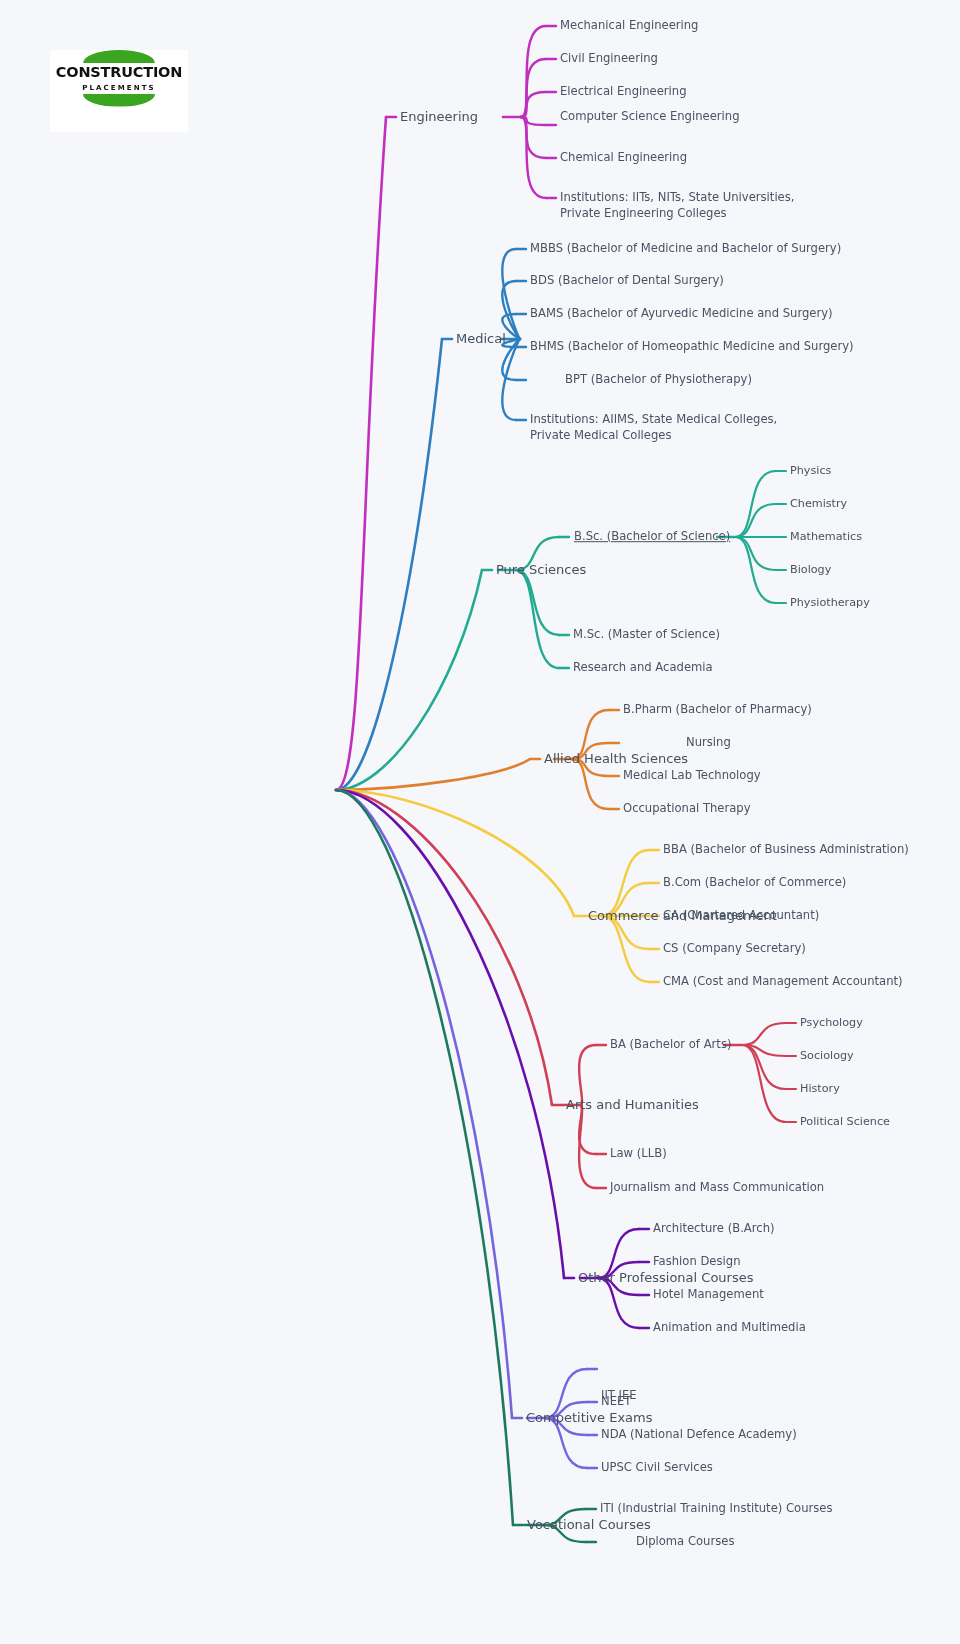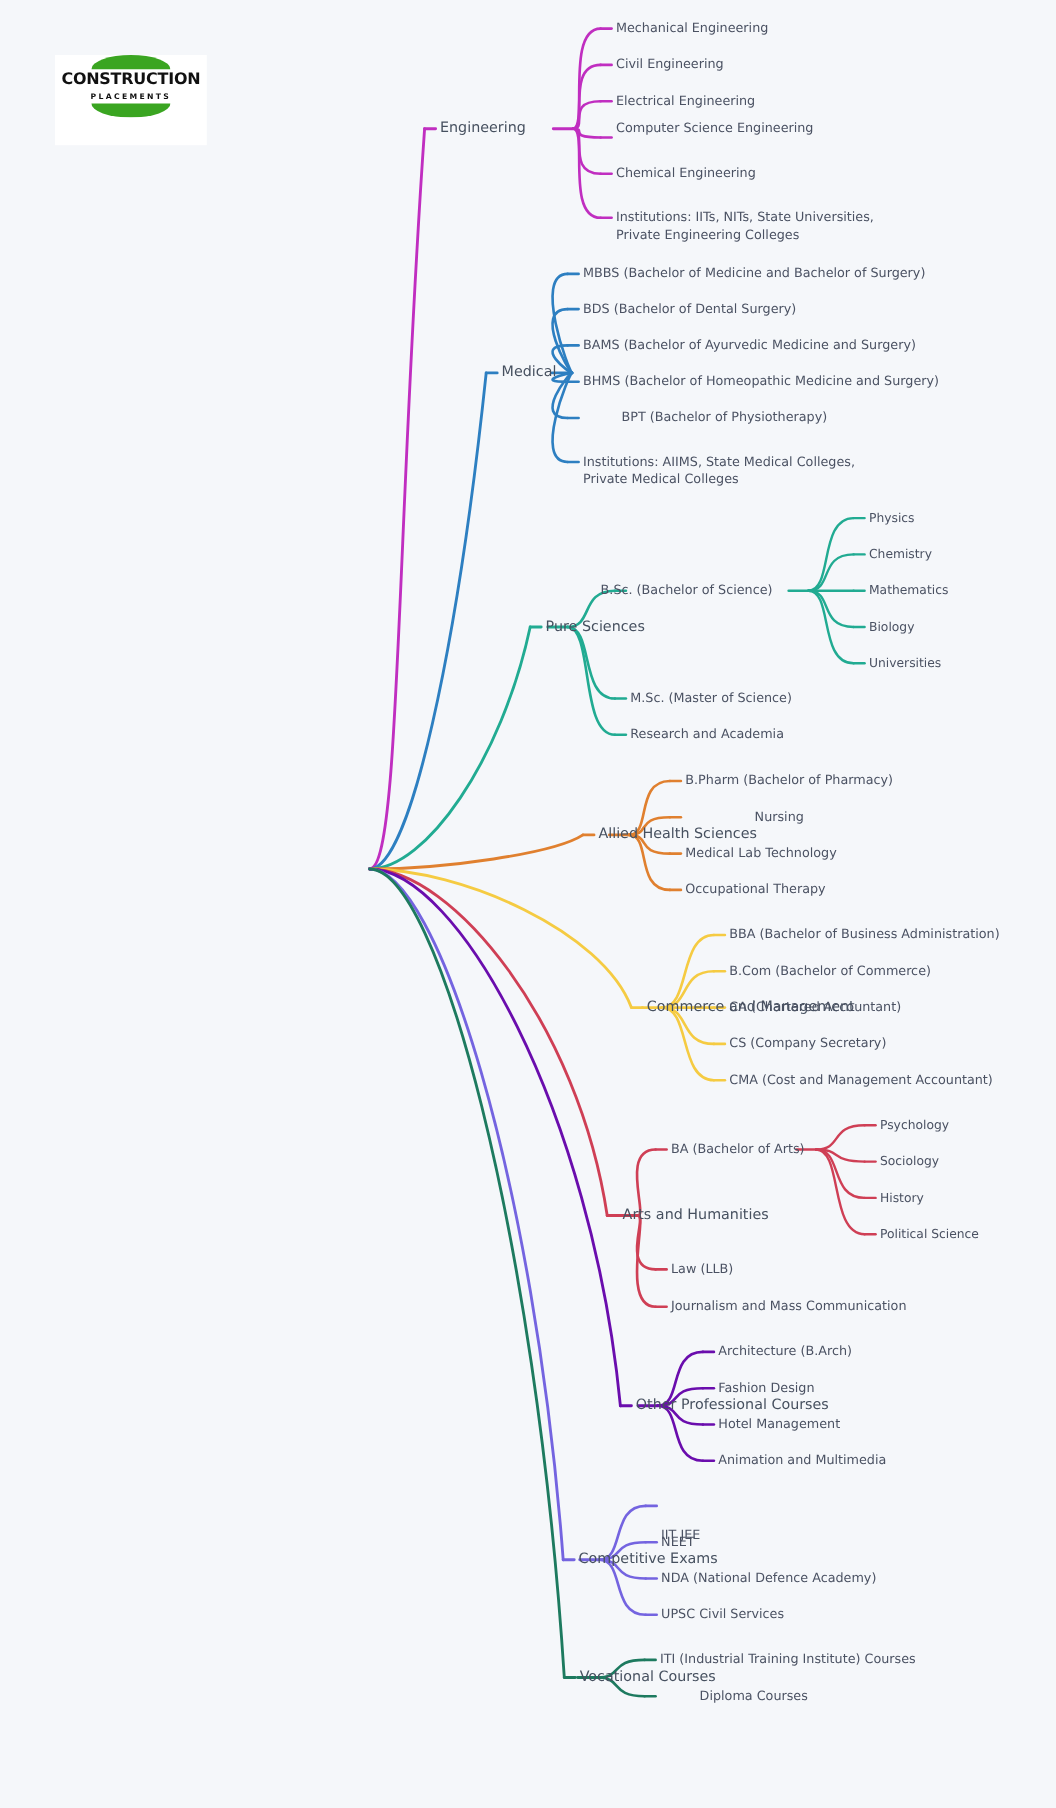--- a/index.html
+++ b/index.html
@@ -199,26 +199,26 @@
       <div class="node l2" style="left: 560px; top: 158px; transform: translateY(-50%);"><span>Chemical Engineering</span></div>
       <div class="node l2 wrap" style="left: 560px; top: 198px; transform: translateY(-50%); margin-top: 8px;"><span>Institutions: IITs, NITs, State Universities, Private Engineering Colleges</span></div>
       <div class="node l1" style="left: 456px; top: 339px; transform: translateY(-50%);"><span>Medical</span></div>
       <div class="node l2" style="left: 530px; top: 249px; transform: translateY(-50%);"><span>MBBS (Bachelor of Medicine and Bachelor of Surgery)</span></div>
       <div class="node l2" style="left: 530px; top: 281px; transform: translateY(-50%);"><span>BDS (Bachelor of Dental Surgery)</span></div>
       <div class="node l2" style="left: 530px; top: 314px; transform: translateY(-50%);"><span>BAMS (Bachelor of Ayurvedic Medicine and Surgery)</span></div>
       <div class="node l2" style="left: 530px; top: 347px; transform: translateY(-50%);"><span>BHMS (Bachelor of Homeopathic Medicine and Surgery)</span></div>
       <div class="node l2" style="left: 530px; top: 380px; transform: translateY(-50%); margin-left: 35px;"><span>BPT (Bachelor of Physiotherapy)</span></div>
       <div class="node l2 wrap" style="left: 530px; top: 420px; transform: translateY(-50%); margin-top: 8px;"><span>Institutions: AIIMS, State Medical Colleges, Private Medical Colleges</span></div>
       <div class="node l1" style="left: 496px; top: 570px; transform: translateY(-50%);"><span>Pure Sciences</span></div>
-      <div class="node l2" style="left: 546px; top: 537px; transform: translateY(-50%);"><span>B.Sc. (Bachelor of Science)</span></div>
+      <div class="node l2" style="left: 574px; top: 537px; transform: translateY(-50%); text-decoration: underline;"><span>B.Sc. (Bachelor of Science)</span></div>
       <div class="node l3" style="left: 790px; top: 471px; transform: translateY(-50%);"><span>Physics</span></div>
       <div class="node l3" style="left: 790px; top: 504px; transform: translateY(-50%);"><span>Chemistry</span></div>
       <div class="node l3" style="left: 790px; top: 537px; transform: translateY(-50%);"><span>Mathematics</span></div>
       <div class="node l3" style="left: 790px; top: 570px; transform: translateY(-50%);"><span>Biology</span></div>
-      <div class="node l3" style="left: 790px; top: 603px; transform: translateY(-50%);"><span>Universities</span></div>
+      <div class="node l3" style="left: 790px; top: 603px; transform: translateY(-50%);"><span>Physiotherapy</span></div>
       <div class="node l2" style="left: 573px; top: 635px; transform: translateY(-50%);"><span>M.Sc. (Master of Science)</span></div>
       <div class="node l2" style="left: 573px; top: 668px; transform: translateY(-50%);"><span>Research and Academia</span></div>
       <div class="node l1" style="left: 544px; top: 759px; transform: translateY(-50%);"><span>Allied Health Sciences</span></div>
       <div class="node l2" style="left: 623px; top: 710px; transform: translateY(-50%);"><span>B.Pharm (Bachelor of Pharmacy)</span></div>
       <div class="node l2" style="left: 654px; top: 743px; transform: translateY(-50%); margin-left: 32px;"><span>Nursing</span></div>
       <div class="node l2" style="left: 623px; top: 776px; transform: translateY(-50%);"><span>Medical Lab Technology</span></div>
       <div class="node l2" style="left: 623px; top: 809px; transform: translateY(-50%);"><span>Occupational Therapy</span></div>
       <div class="node l1" style="left: 588px; top: 916px; transform: translateY(-50%);"><span>Commerce and Management</span></div>
       <div class="node l2" style="left: 663px; top: 850px; transform: translateY(-50%);"><span>BBA (Bachelor of Business Administration)</span></div>
       <div class="node l2" style="left: 663px; top: 883px; transform: translateY(-50%);"><span>B.Com (Bachelor of Commerce)</span></div>

